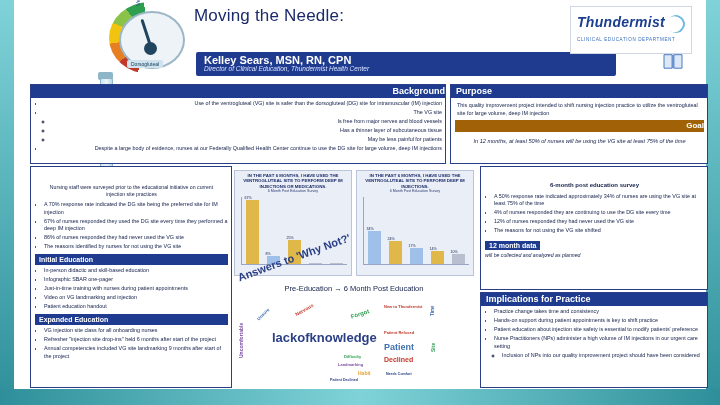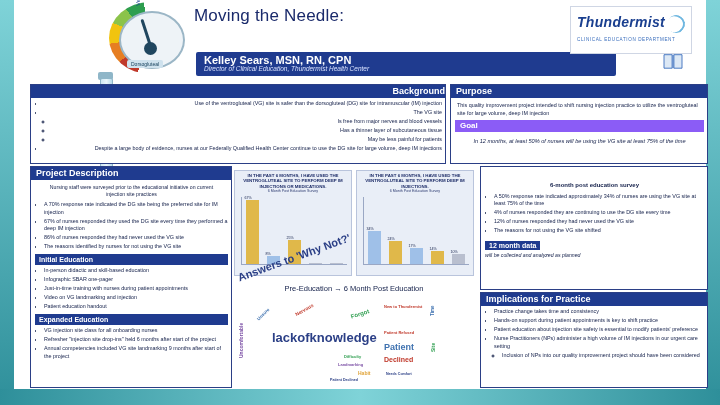--- a/index.html
+++ b/index.html
@@ -49,21 +49,21 @@
   
   .panel{position:absolute;border:1px solid #2b3f86;background:#ffffff;}
   .panel>.ttl{position:absolute;left:0;top:0;height:13px;line-height:13px;background:#1f3b8f;color:#fff;font-size:9px;font-weight:bold;padding-left:5px;box-sizing:border-box;width:100%;}
   .body{position:absolute;left:4px;right:3px;top:15px;bottom:2px;font-size:5.4px;line-height:7.6px;color:#14204a;overflow:hidden;}
   ul{margin:0;padding-left:9px;}
   li{margin:0 0 1.5px 0;}
   ul ul{padding-left:8px;margin-top:1px;}
 
   .subbar{position:relative;height:11px;background:#1f3b8f;color:#fff;font-size:7px;font-weight:bold;line-height:11px;padding-left:4px;box-sizing:border-box;margin:3px 0 2px 0;}
   .goalbox{margin-top:3px;}
-  .goaltitle{background:#8b5cf6;color:#fff;font-size:8px;font-weight:bold;line-height:12px;padding-left:5px;}
+  .goaltitle{background:#a16207;color:#fff;font-size:8px;font-weight:bold;line-height:12px;padding-left:5px;text-align:right;}
   .italic-center{font-style:italic;text-align:center;font-size:5.6px;padding:5px 8px;line-height:8px;}
 
   .note12{background:#1f3b8f;color:#fff;font-size:7px;font-weight:bold;padding:1px 4px;display:inline-block;margin-top:4px;}
   .note12sub{font-size:5.2px;font-style:italic;color:#14204a;margin-top:2px;}
 
   
   #pnl-background{left:30px;top:84px;width:414px;height:78px;text-align:right;}
   #pnl-purpose{left:450px;top:84px;width:256px;height:78px;}
   #pnl-projdesc{left:30px;top:166px;width:200px;height:220px;}
   #pnl-results{left:480px;top:166px;width:226px;height:122px;}
@@ -156,21 +156,20 @@
     <div class="body">
       <div style="padding:2px 2px 0 2px;">This quality improvement project intended to shift nursing injection practice to utilize the ventrogluteal site for large volume, deep IM injection</div>
       <div class="goalbox">
         <div class="goaltitle">Goal</div>
         <div class="italic-center">In 12 months, at least 50% of nurses will be using the VG site at least 75% of the time</div>
       </div>
     </div>
   </div>
 
   <div class="panel" id="pnl-projdesc">
-    <div class="ttl">Project Description</div>
     <div class="body">
       <div style="text-align:center;font-size:5.2px;padding:2px 6px 3px 6px;line-height:7px;">Nursing staff were surveyed prior to the educational initiative on current injection site practices</div>
       <ul>
         <li>A 70% response rate indicated the DG site being the preferred site for IM injection</li>
         <li>67% of nurses responded they used the DG site every time they performed a deep IM injection</li>
         <li>86% of nurses responded they had never used the VG site</li>
         <li>The reasons identified by nurses for not using the VG site</li>
       </ul>
       <div class="subbar">Initial Education</div>
       <ul>

